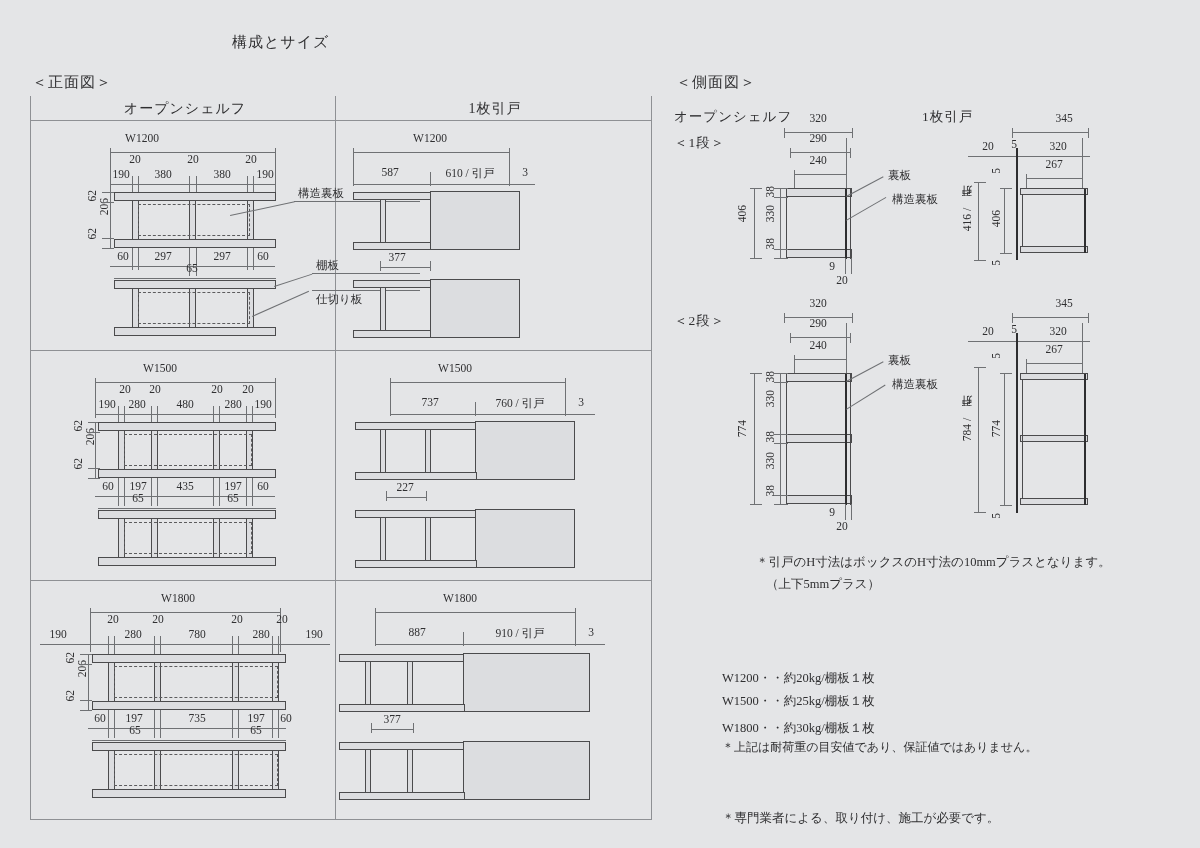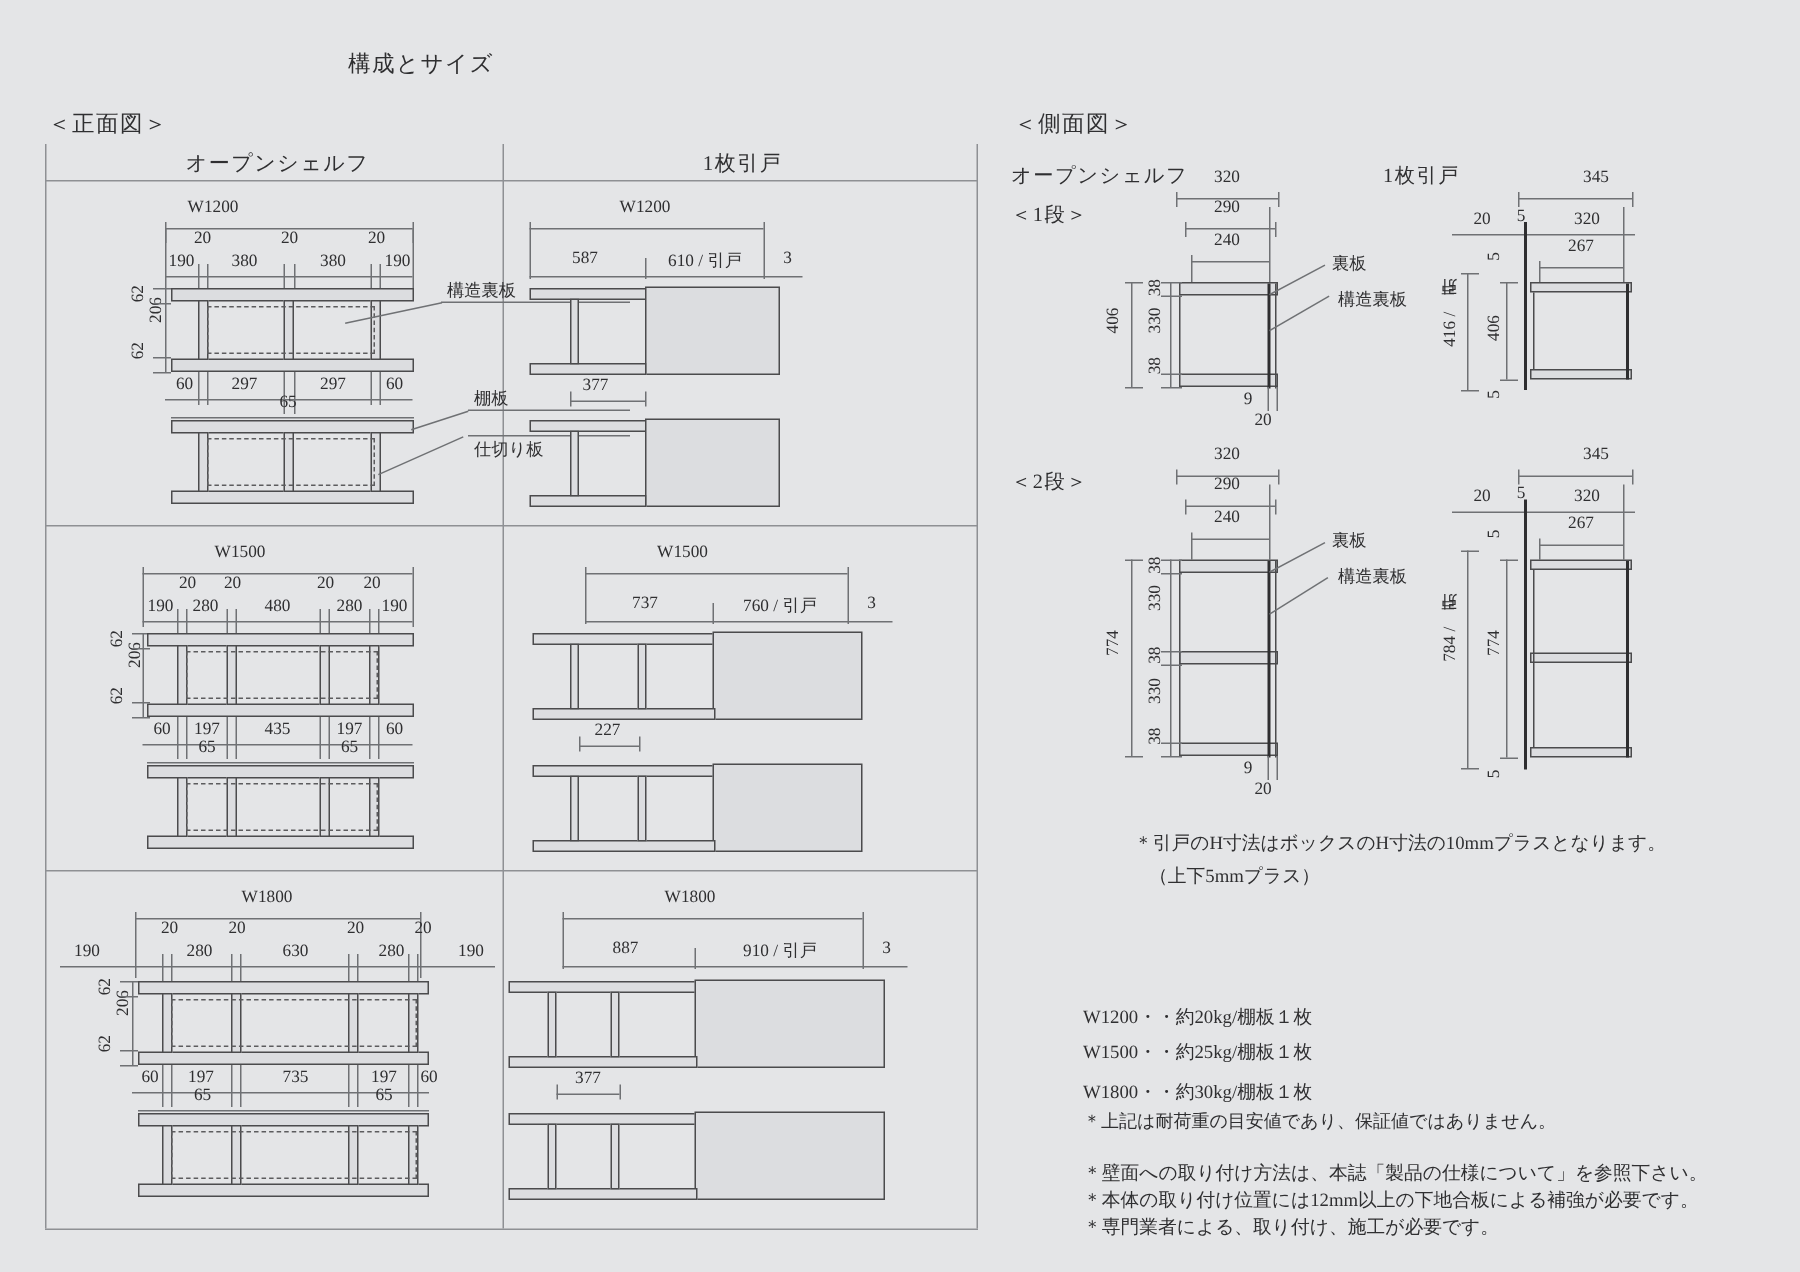--- a/index.html
+++ b/index.html
@@ -285,21 +285,21 @@
     <div class="dimv" style="left:250px;top:28px;height:44px;"></div>
 
     <div class="num c" style="left:83px;top:33px;">20</div>
     <div class="num c" style="left:128px;top:33px;">20</div>
     <div class="num c" style="left:207px;top:33px;">20</div>
     <div class="num c" style="left:252px;top:33px;">20</div>
 
     <div class="dimh" style="left:10px;top:64px;width:290px;"></div>
     <div class="num c" style="left:28px;top:48px;">190</div>
     <div class="num c" style="left:103px;top:48px;">280</div>
-    <div class="num c" style="left:167px;top:48px;">630</div>
+    <div class="num c" style="left:167px;top:48px;">780</div>
     <div class="num c" style="left:231px;top:48px;">280</div>
     <div class="num c" style="left:284px;top:48px;">190</div>
 
     <div class="dimv" style="left:78px;top:56px;height:20px;"></div>
     <div class="dimv" style="left:84px;top:56px;height:20px;"></div>
     <div class="dimv" style="left:124px;top:56px;height:20px;"></div>
     <div class="dimv" style="left:130px;top:56px;height:20px;"></div>
     <div class="dimv" style="left:202px;top:56px;height:20px;"></div>
     <div class="dimv" style="left:208px;top:56px;height:20px;"></div>
     <div class="dimv" style="left:242px;top:56px;height:20px;"></div>
@@ -558,17 +558,15 @@
   </div>
 
   <div class="note" style="left:756px;top:552px;">＊引戸のH寸法はボックスのH寸法の10mmプラスとなります。</div>
   <div class="note" style="left:766px;top:574px;">（上下5mmプラス）</div>
 
   <div class="note" style="left:722px;top:668px;text-align:right;">W1200・・約20kg/棚板１枚</div>
   <div class="note" style="left:722px;top:691px;">W1500・・約25kg/棚板１枚</div>
   <div class="note" style="left:722px;top:718px;">W1800・・約30kg/棚板１枚</div>
   <div class="note" style="left:722px;top:738px;font-size:12px;">＊上記は耐荷重の目安値であり、保証値ではありません。</div>
 
-  <div class="note" style="left:722px;top:772px;">＊壁面への取り付け方法は、本誌「製品の仕様について」を参照下さい。</div>
-  <div class="note" style="left:722px;top:790px;">＊本体の取り付け位置には12mm以上の下地合板による補強が必要です。</div>
   <div class="note" style="left:722px;top:808px;">＊専門業者による、取り付け、施工が必要です。</div>
 
 </div>
 
 </body></html>

